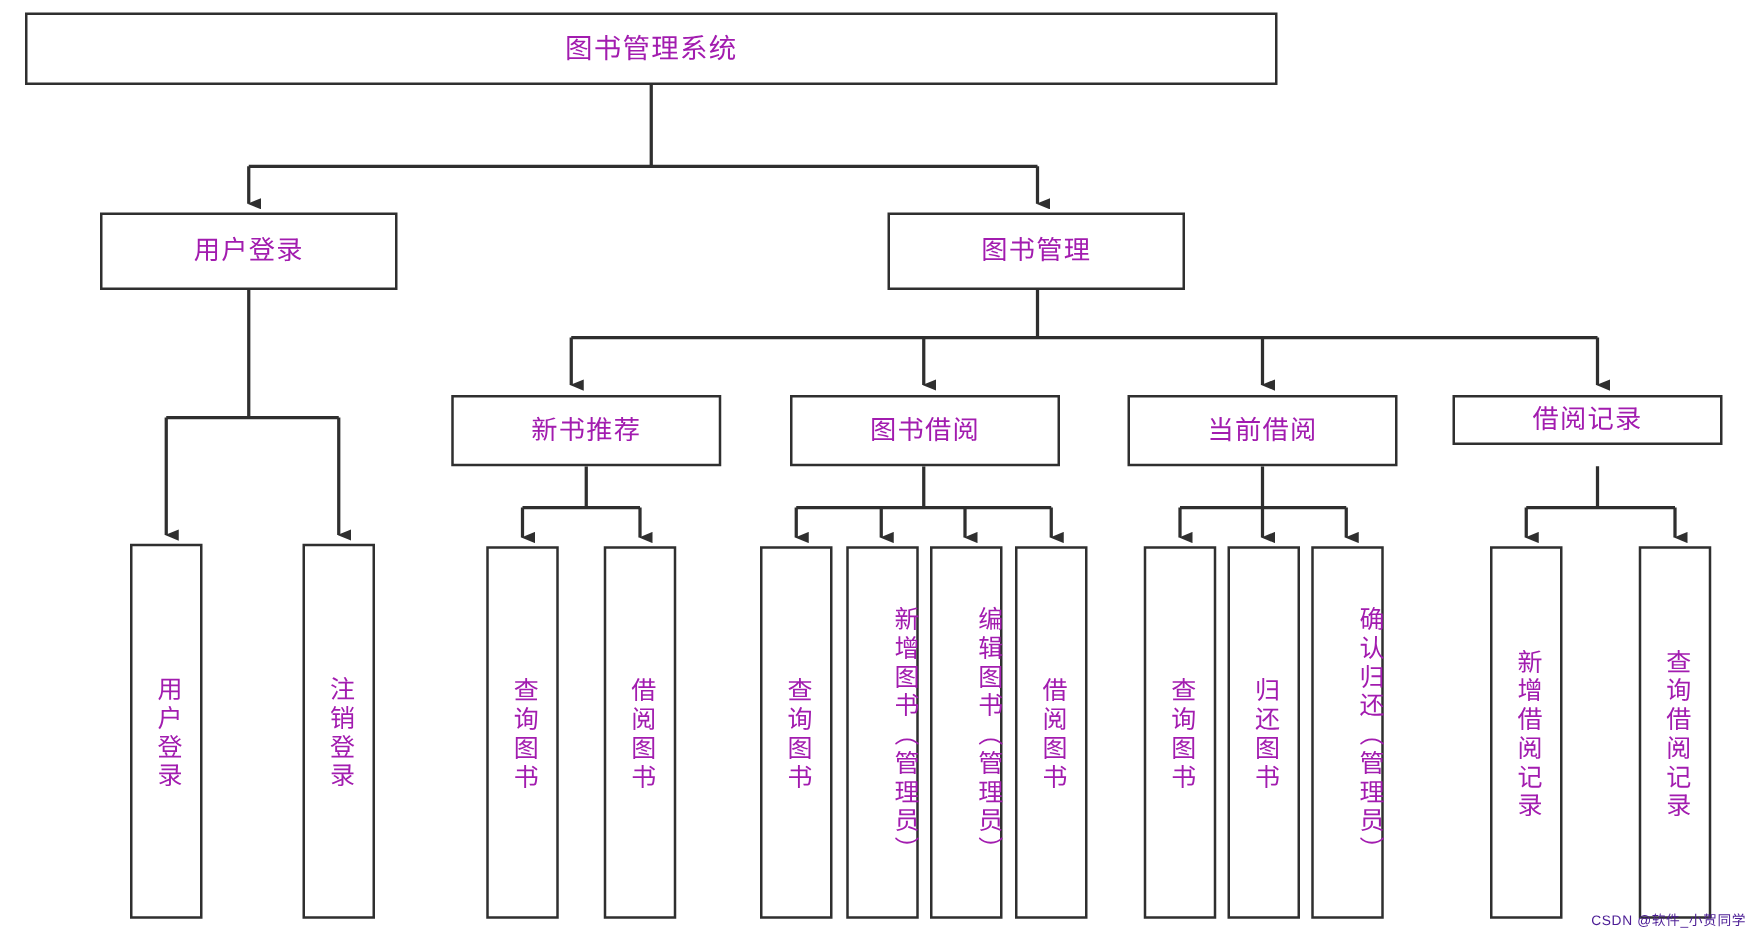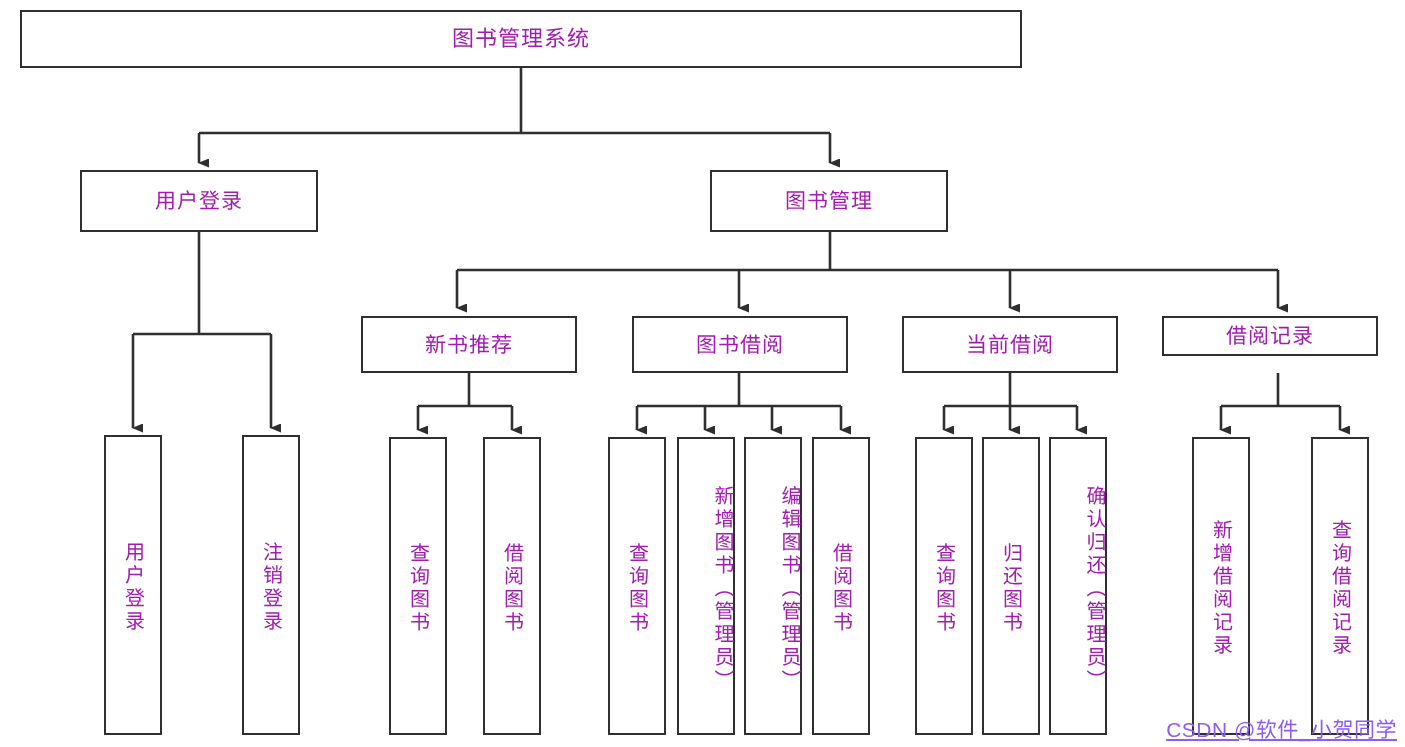--- a/index.html
+++ b/index.html
@@ -61,25 +61,24 @@
     white-space: nowrap;
   }
   
   .node.vert.low {
     align-items: center;
   }
   #watermark {
     position: absolute;
     right: 8px;
     bottom: 4px;
-    font-size: 21px;
-    color: #8b5cf6;
+    font-size: 11px;
+    color: #4c1d95;
     white-space: nowrap;
     letter-spacing: 0.5px;
-    text-decoration: underline;
   }
 </style>
 </head>
 <body>
 
 <div id="diagram-root">
 
   <svg id="wire-layer" viewBox="0 0 1405 747" width="1405" height="747" aria-hidden="true">
     <defs>
       <marker id="arrowhead" markerWidth="9" markerHeight="11" refX="4.5" refY="10" orient="auto" markerUnits="userSpaceOnUse">

